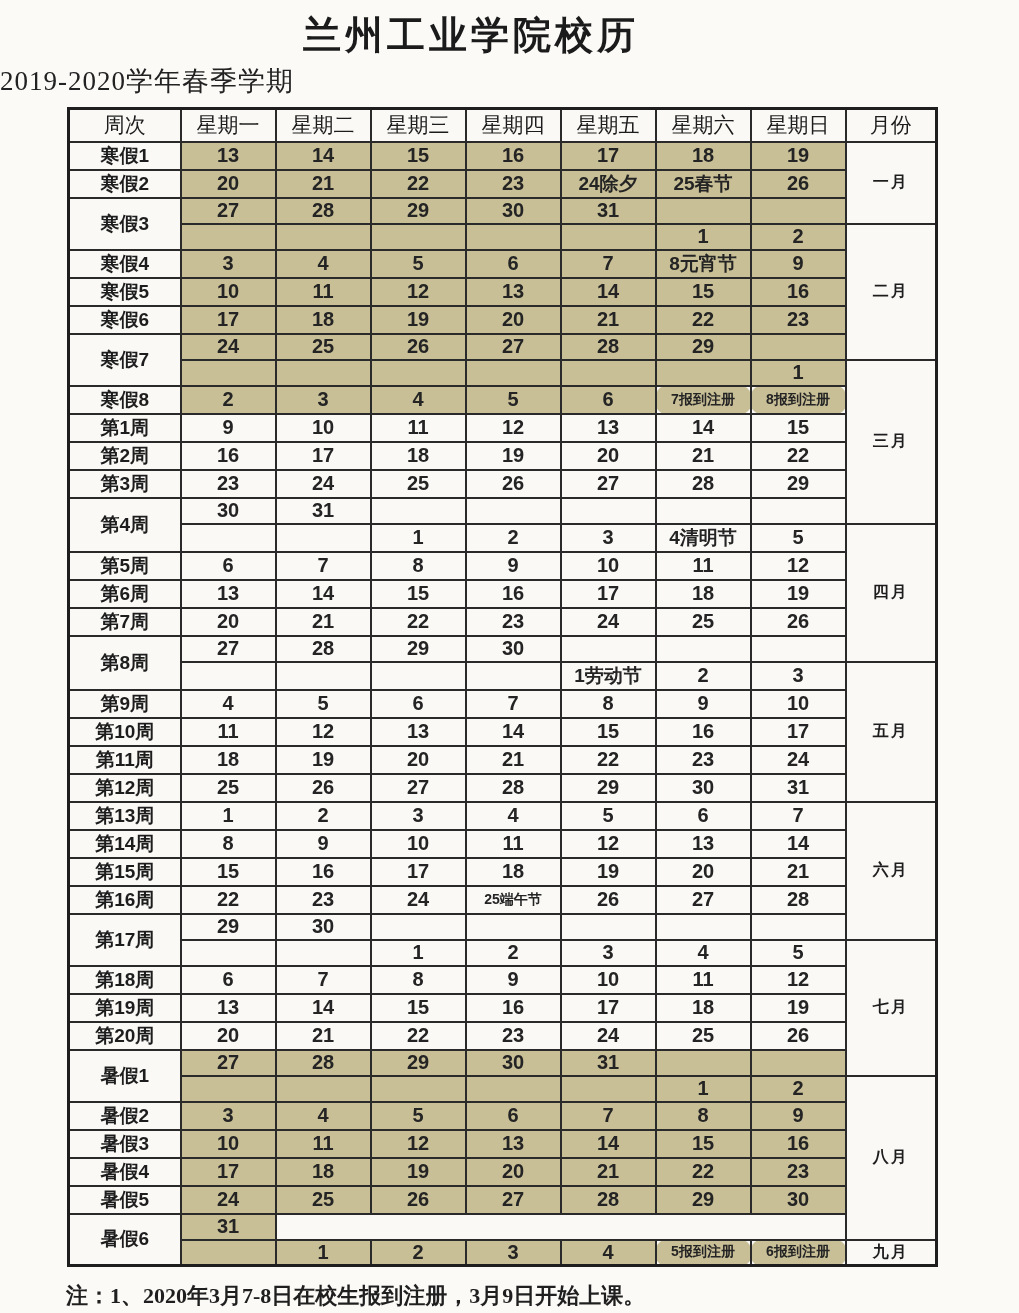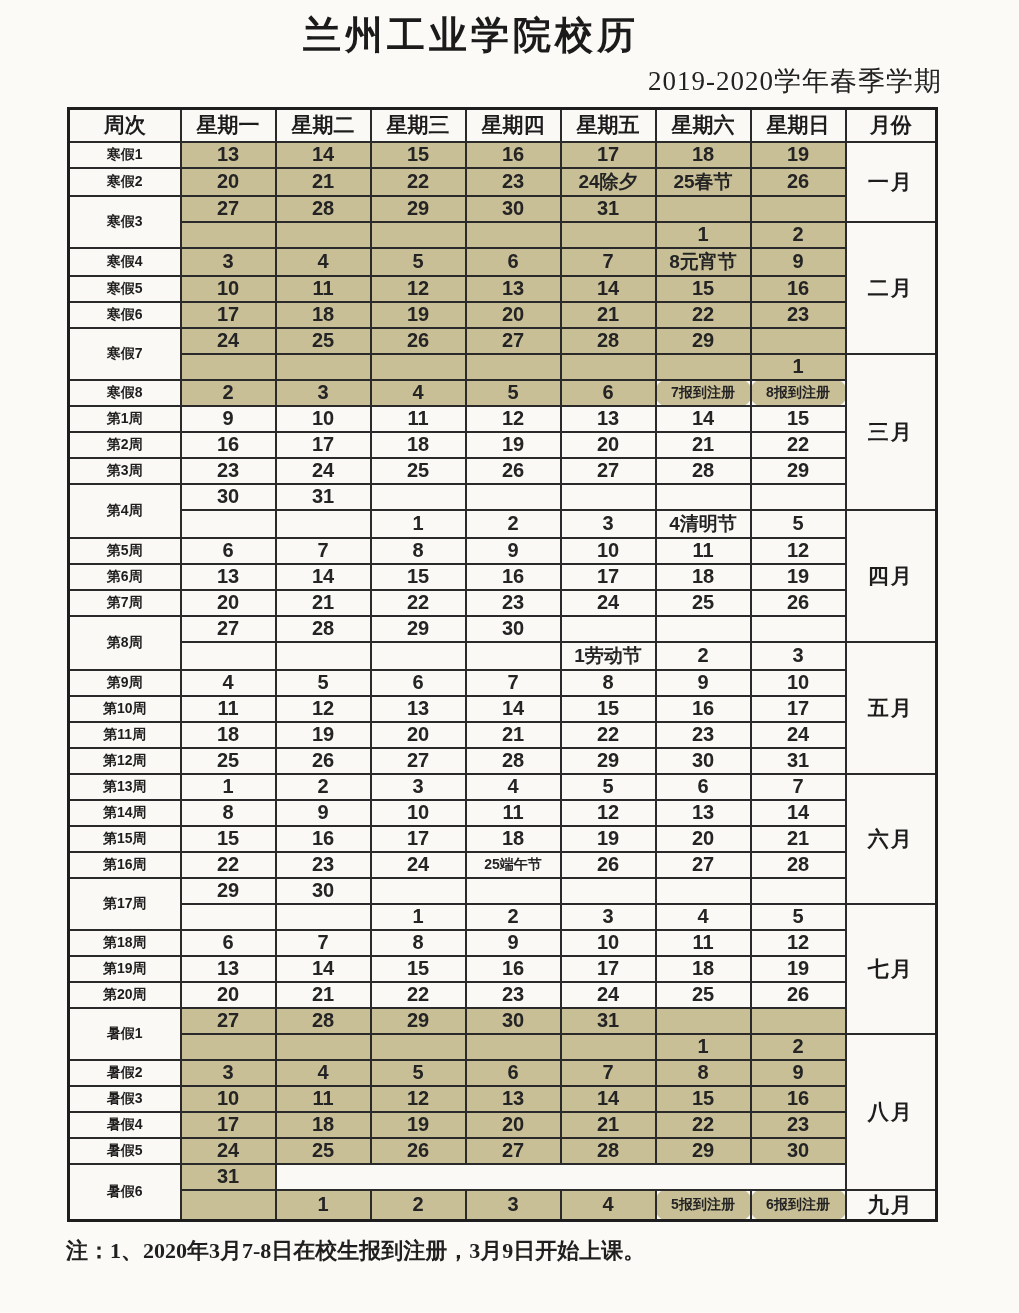--- a/index.html
+++ b/index.html
@@ -14,21 +14,21 @@
 
   .title {
     margin: 0; padding-top: 10px;
     text-align: center;
     font-family: "Liberation Serif", serif;
     font-size: 38px; font-weight: 700;
     letter-spacing: 4px; color: #1b1b1b;
   }
   .subtitle {
     margin: 2px 0 8px 0;
-    text-align: right;
+    text-align: left;
     font-family: "Liberation Serif", serif;
     font-size: 27px; font-weight: 400;
     letter-spacing: 1px; color: #222;
   }
 
   table.calendar {
     border-collapse: collapse;
     table-layout: fixed;
     margin-left: 67px;
     width: 868px;
@@ -38,35 +38,35 @@
   .calendar th, .calendar td {
     border: 2px solid #2a2a2a;
     text-align: center;
     vertical-align: middle;
     padding: 0;
     overflow: hidden;
     white-space: nowrap;
   }
   .calendar thead th {
     height: 33px;
-    font-size: 21px; font-weight: 700;
+    font-size: 21px; font-weight: 400;
     background: #faf9f6; color: #1c1c1c;
   }
   .calendar tbody tr { height: 26px; }
   td.week-label {
-    font-size: 14px; font-weight: 600;
+    font-size: 19px; font-weight: 600;
     background: #faf9f6;
   }
   td.date { font-size: 20px; font-weight: 600; color: #242424; }
   td.date.sm { font-size: 19px; }
   td.date.xs { font-size: 14px; border-radius: 10px; }
   td.date.vac { background: #c9bf97; }
   td.date.term { background: #faf9f6; }
   td.month-cell {
-    font-size: 21px; font-weight: 600;
+    font-size: 16px; font-weight: 600;
     background: #faf9f6; letter-spacing: 2px; margin-top: 44px;
   }
 
   .notes {
     display: flex;
     margin: 12px 0 0 66px;
     font-family: "Liberation Serif", serif;
     font-size: 22px; font-weight: 600;
     line-height: 34px; color: #1f1f1f;
   }

